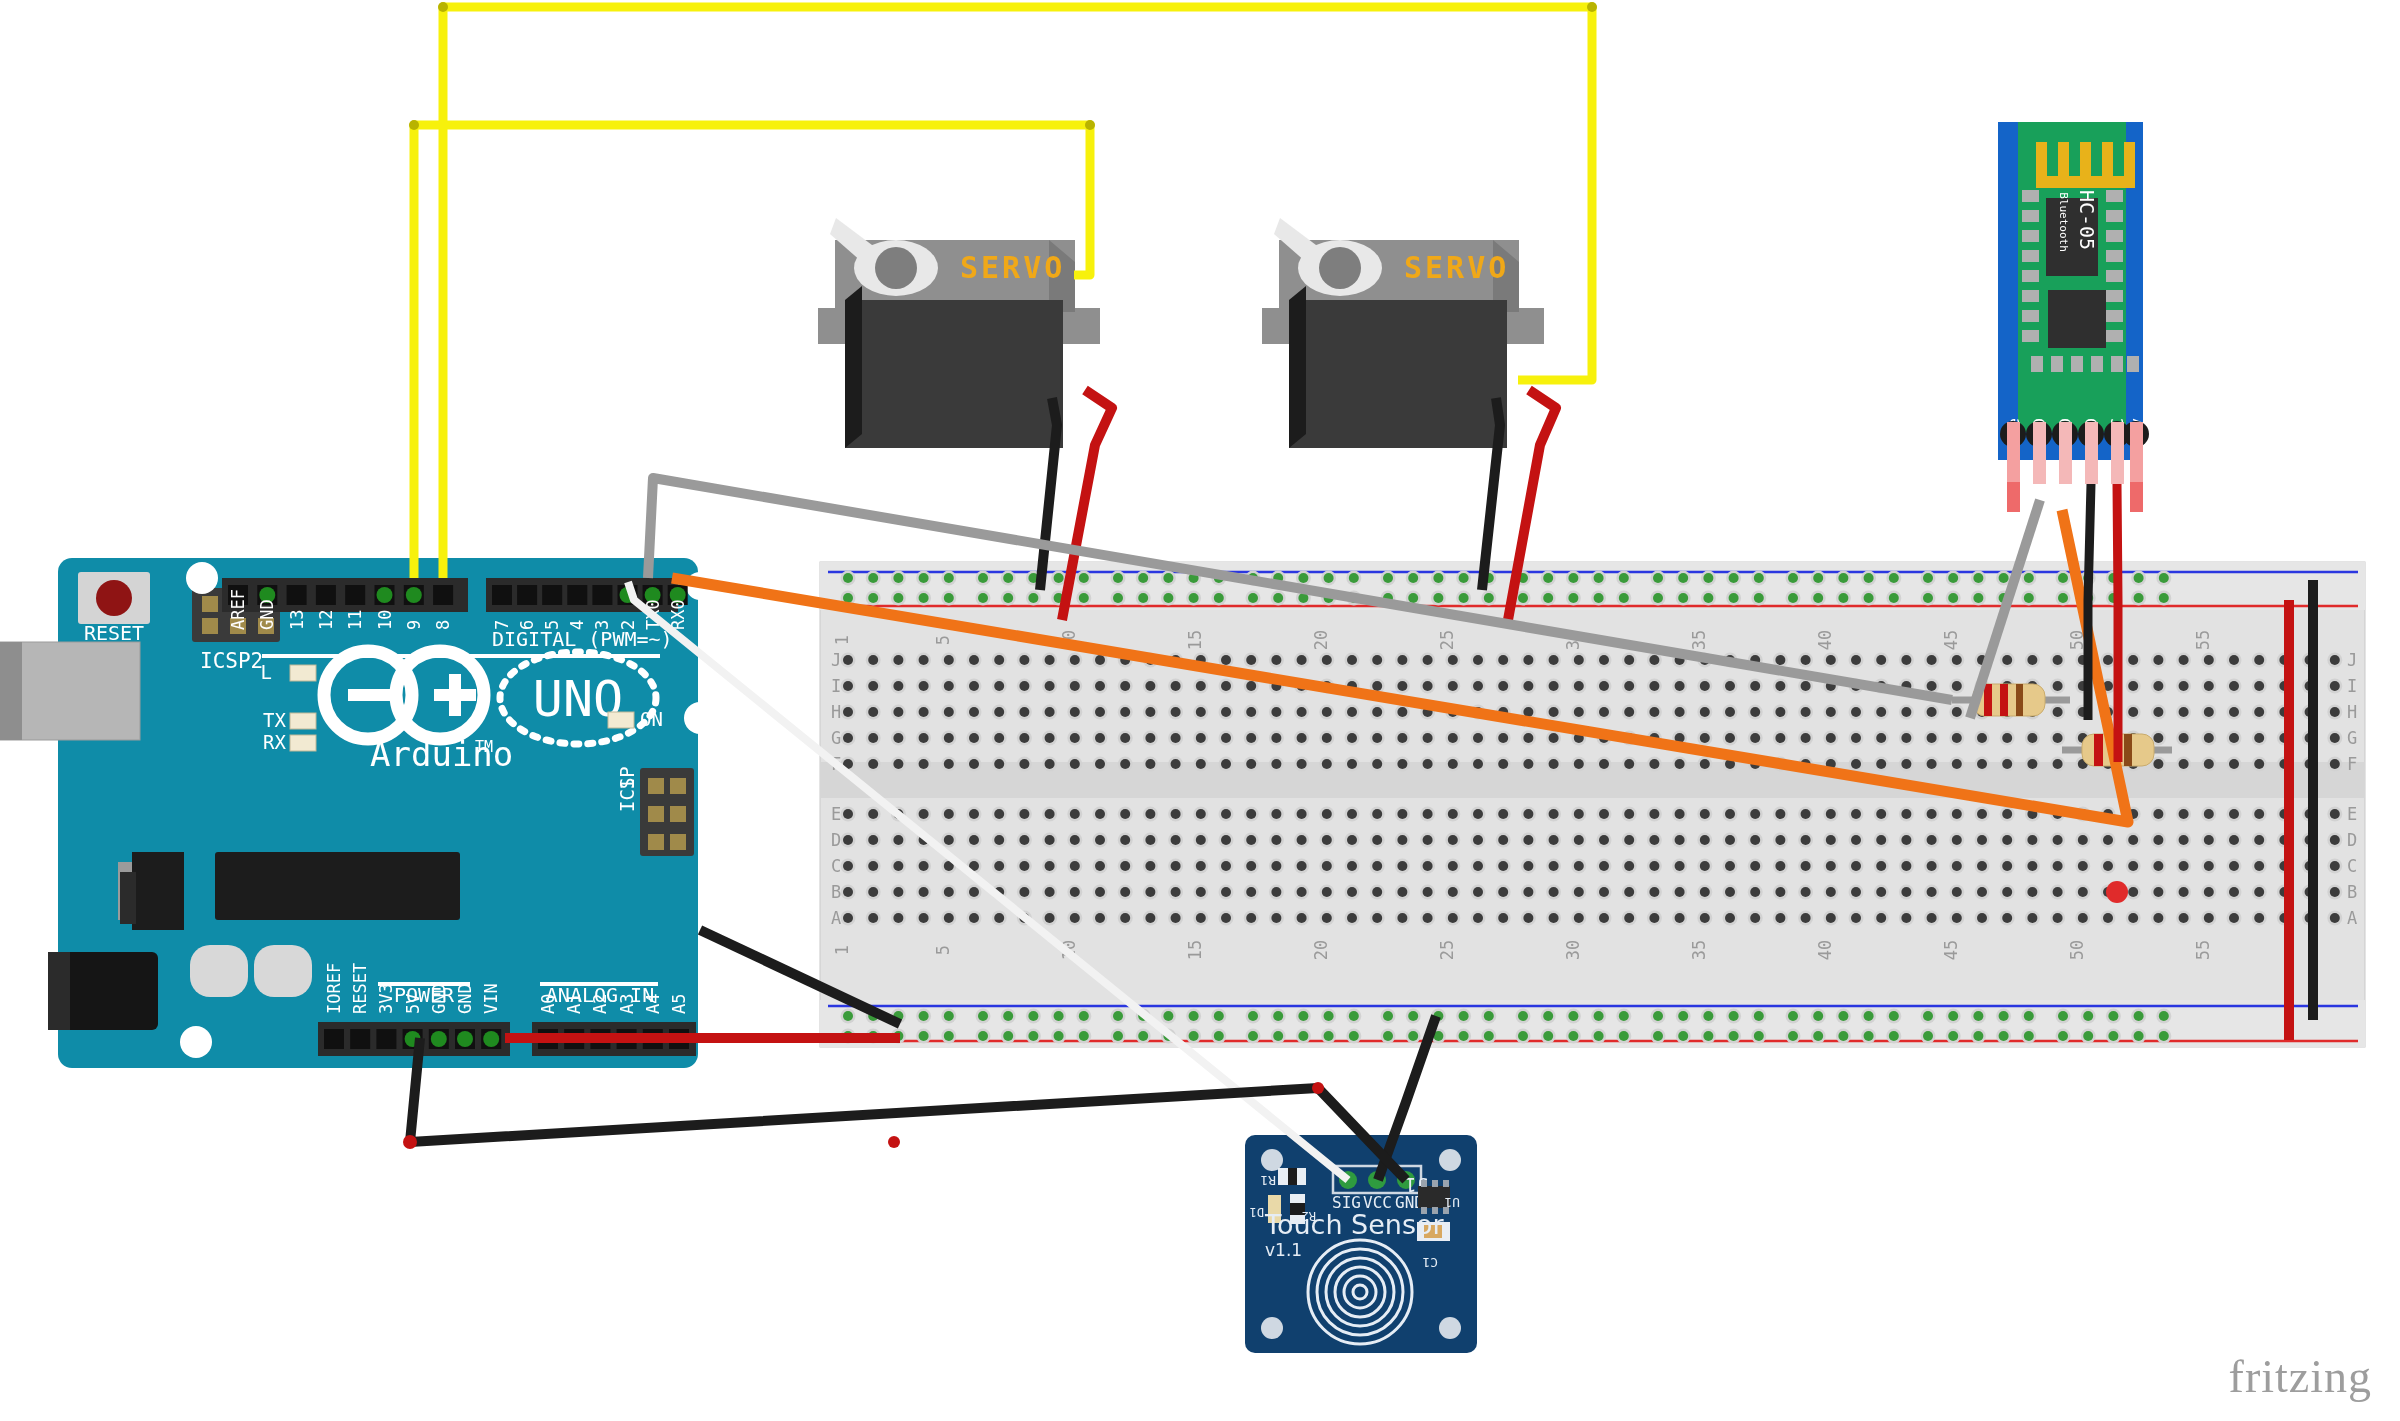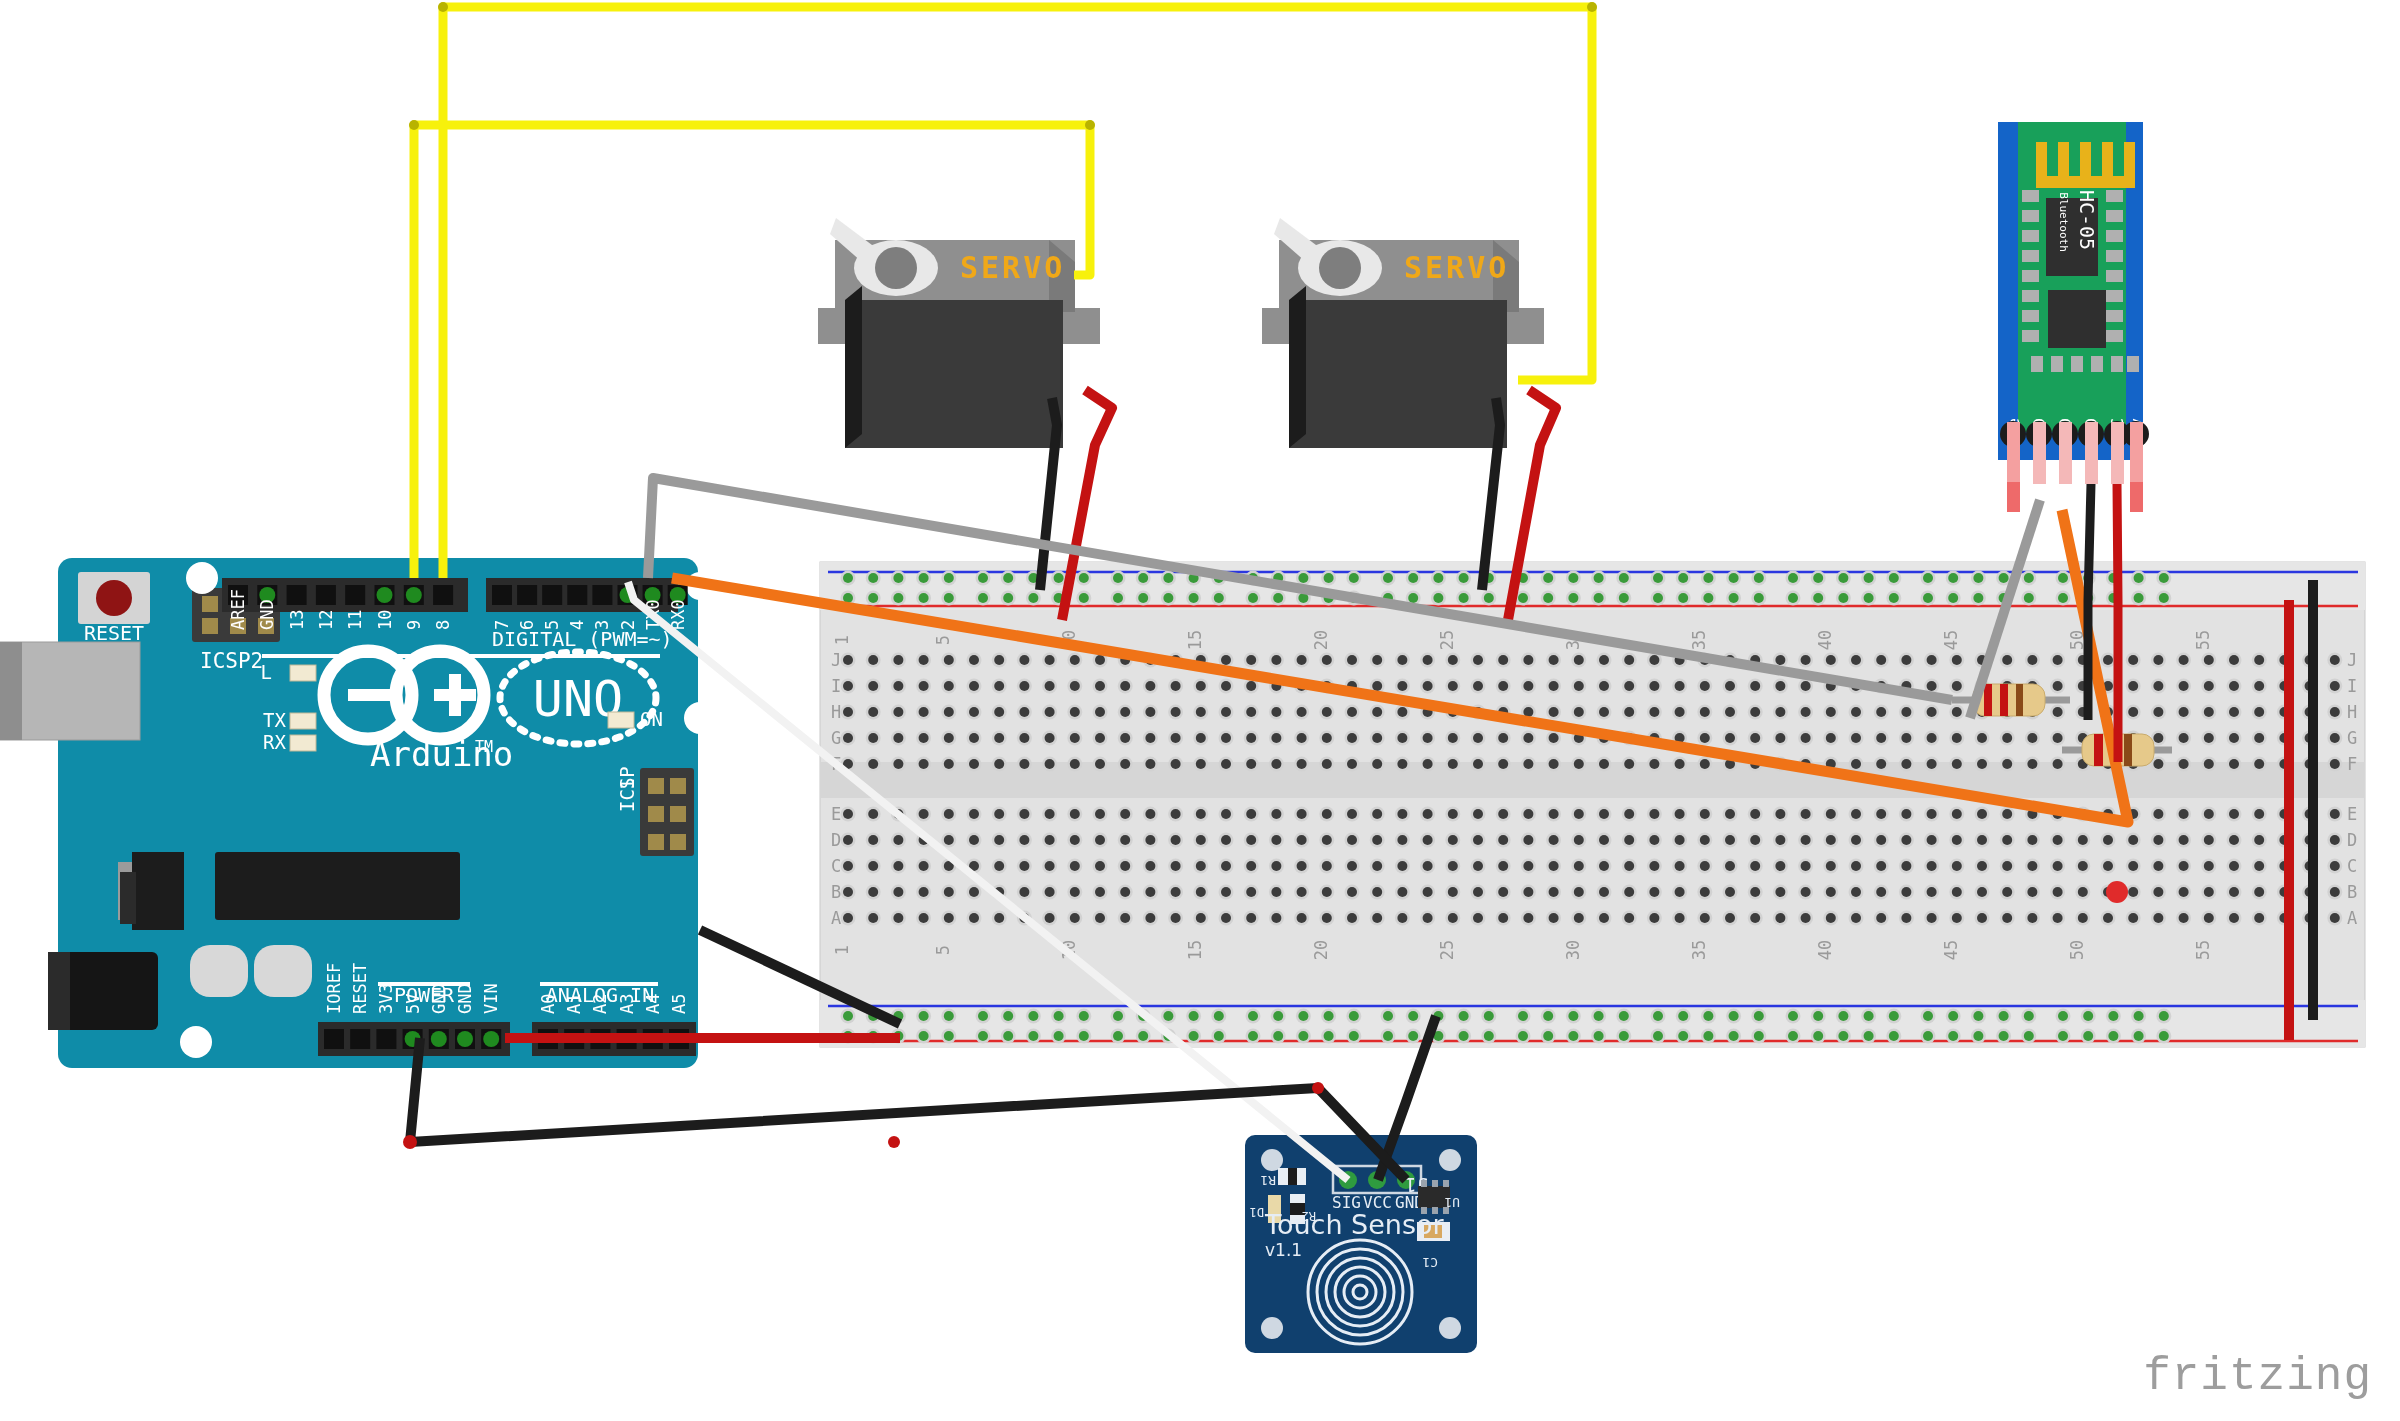--- a/index.html
+++ b/index.html
@@ -4,21 +4,21 @@
 <style>
   html,body{margin:0;padding:0;background:#ffffff;}
   body{width:2400px;height:1421px;position:relative;overflow:hidden;
        font-family:"DejaVu Sans Mono",monospace;}
   #stage{position:absolute;left:0;top:0;width:2400px;height:1421px;}
   svg.layer{position:absolute;left:0;top:0;width:2400px;height:1421px;overflow:visible;}
   .lbl{fill:#ffffff;font-family:"DejaVu Sans Mono",monospace;}
   .bbnum{fill:#9a9a9a;font-family:"DejaVu Sans Mono",monospace;font-size:17px;}
   .bblet{fill:#9a9a9a;font-family:"DejaVu Sans Mono",monospace;font-size:17px;}
   .wm{position:absolute;right:28px;bottom:18px;color:#9d9d9d;
-      font-family:Liberation Mono, monospace;font-size:46px;letter-spacing:1px;}
+      font-family:Liberation Serif, serif;font-size:46px;letter-spacing:1px;}
 </style>
 </head>
 <body>
 
 <div id="stage">
 
 <svg class="layer">
   <defs>
     <g id="holeG">
           <circle r="7.5" fill="#d2d2d2"></circle>

